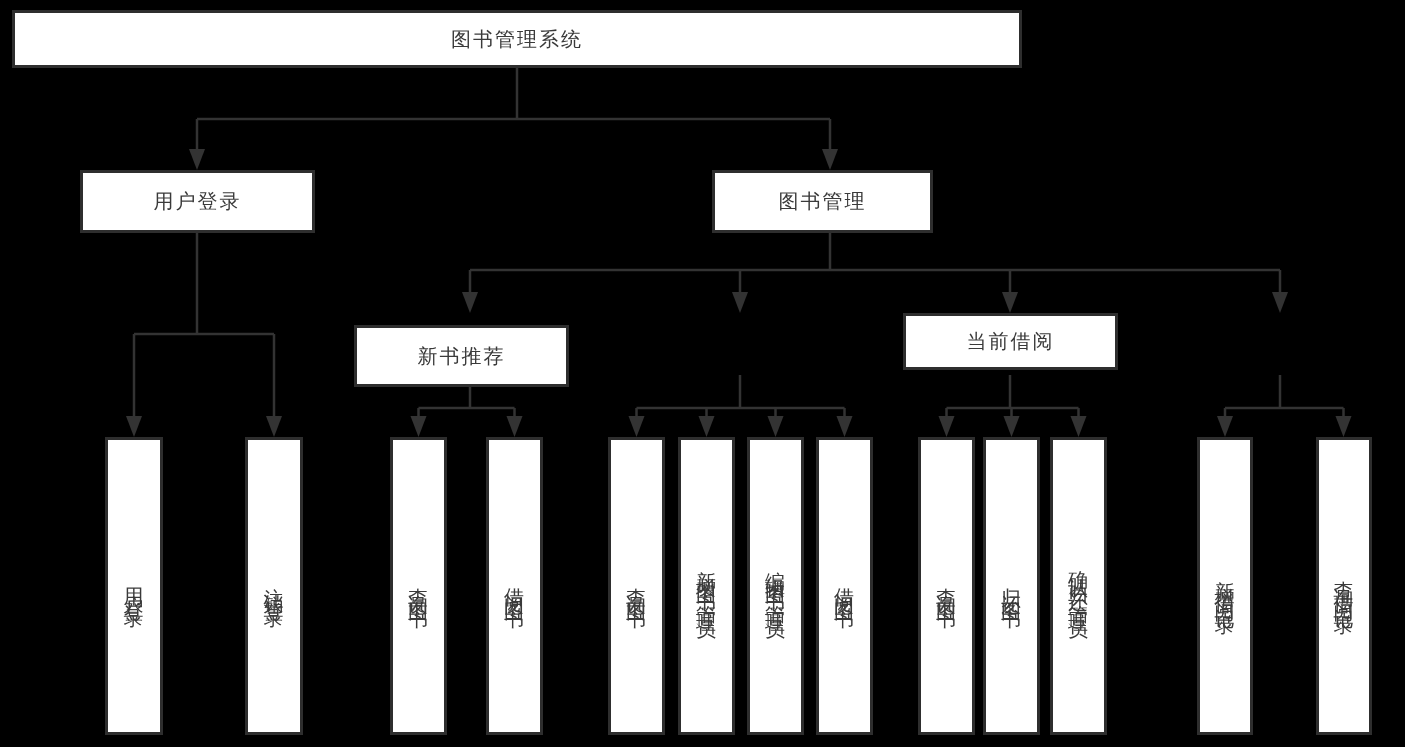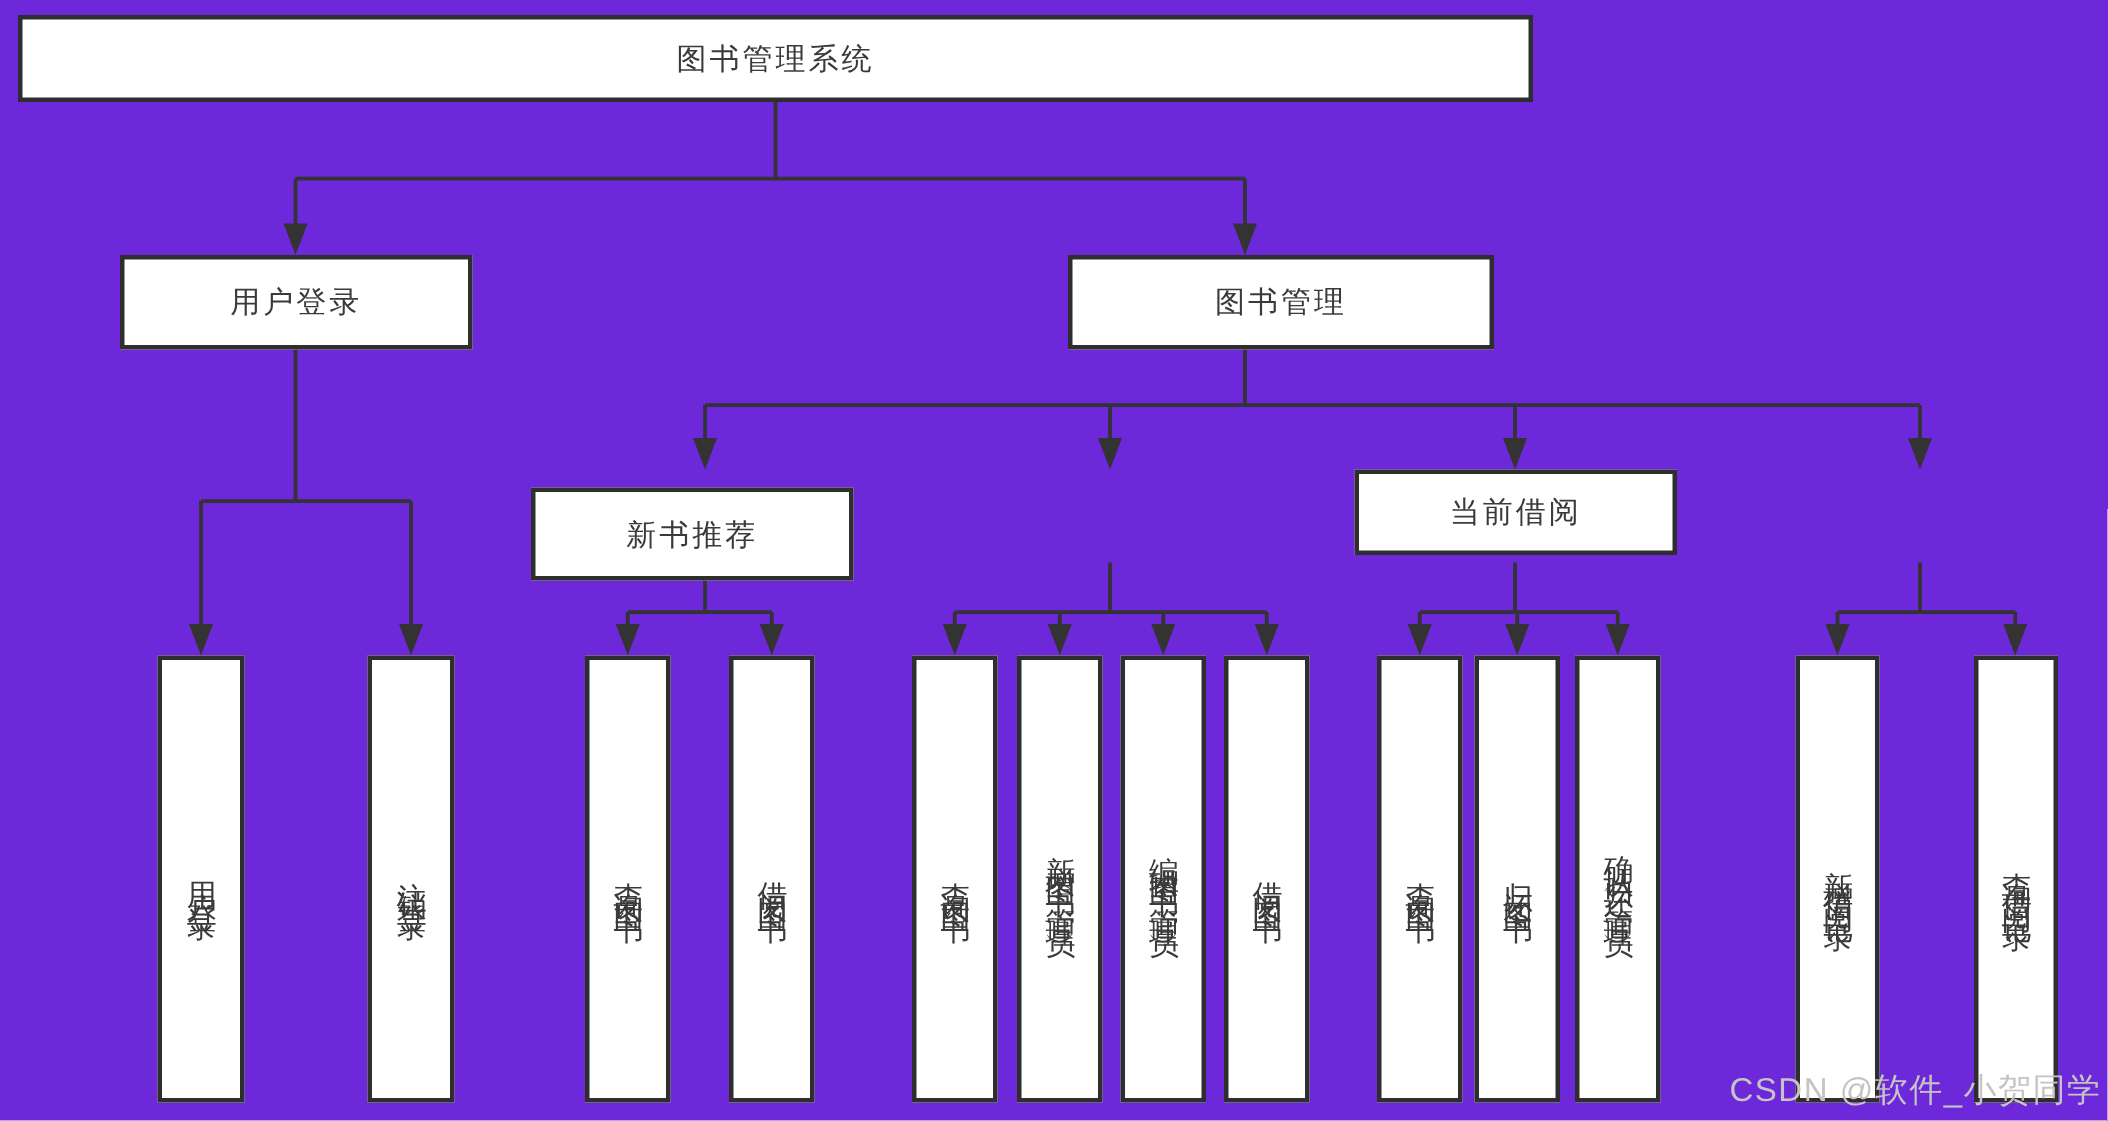--- a/index.html
+++ b/index.html
@@ -1,20 +1,20 @@
 <!DOCTYPE html>
 <html><head>
 <meta charset="utf-8">
 <style>
   html, body { margin: 0; padding: 0; background: #ffffff; }
   .canvas {
     position: relative;
     width: 1405px;
     height: 747px;
-    background: #6d28d9;
+    background: #000000;
     font-family: "Liberation Sans", sans-serif;
     overflow: hidden;
   }
   .connectors {
     position: absolute;
     left: 0; top: 0;
     width: 1405px; height: 747px;
     pointer-events: none;
   }
   .box {
@@ -88,21 +88,21 @@
       <polygon points="1003.5,416 1019.5,416 1011.5,437"></polygon>
       <polygon points="1070.5,416 1086.5,416 1078.5,437"></polygon>
       <polygon points="1217,416 1233,416 1225,437"></polygon>
       <polygon points="1335.5,416 1351.5,416 1343.5,437"></polygon>
     </g>
   </svg>
 
   <div class="box" style="left:12px; top:10px; width:1010px; height:58px;">图书管理系统</div>
 
   <div class="box" style="left:80px; top:170px; width:235px; height:63px;">用户登录</div>
-  <div class="box" style="left:712px; top:170px; width:284px; height:63px;">图书管理</div>
+  <div class="box" style="left:712px; top:170px; width:221px; height:63px;">图书管理</div>
 
   <div class="box" style="left:354px; top:313px; width:215px; height:62px;margin-top:12px;">新书推荐</div>
   <div class="box" style="left:903px; top:313px; width:215px; height:57px;">当前借阅</div>
 
   <div class="box v" style="left:105px; top:437px; width:58px; height:298px;">用户登录</div>
   <div class="box v" style="left:245px; top:437px; width:58px; height:298px;">注销登录</div>
 
   <div class="box v" style="left:390px; top:437px; width:57px; height:298px;">查询图书</div>
   <div class="box v" style="left:486px; top:437px; width:57px; height:298px;">借阅图书</div>
 
@@ -111,14 +111,13 @@
   <div class="box v" style="left:747px; top:437px; width:57px; height:298px;">编辑图书（管理员）</div>
   <div class="box v" style="left:816px; top:437px; width:57px; height:298px;">借阅图书</div>
 
   <div class="box v" style="left:918px; top:437px; width:57px; height:298px;">查询图书</div>
   <div class="box v" style="left:983px; top:437px; width:57px; height:298px;">归还图书</div>
   <div class="box v" style="left:1050px; top:437px; width:57px; height:298px;">确认归还（管理员）</div>
 
   <div class="box v" style="left:1197px; top:437px; width:56px; height:298px;">新增借阅记录</div>
   <div class="box v" style="left:1316px; top:437px; width:56px; height:298px;">查询借阅记录</div>
 
-  <div class="watermark">CSDN @软件_小贺同学</div>
 </div>
 
 </body></html>

